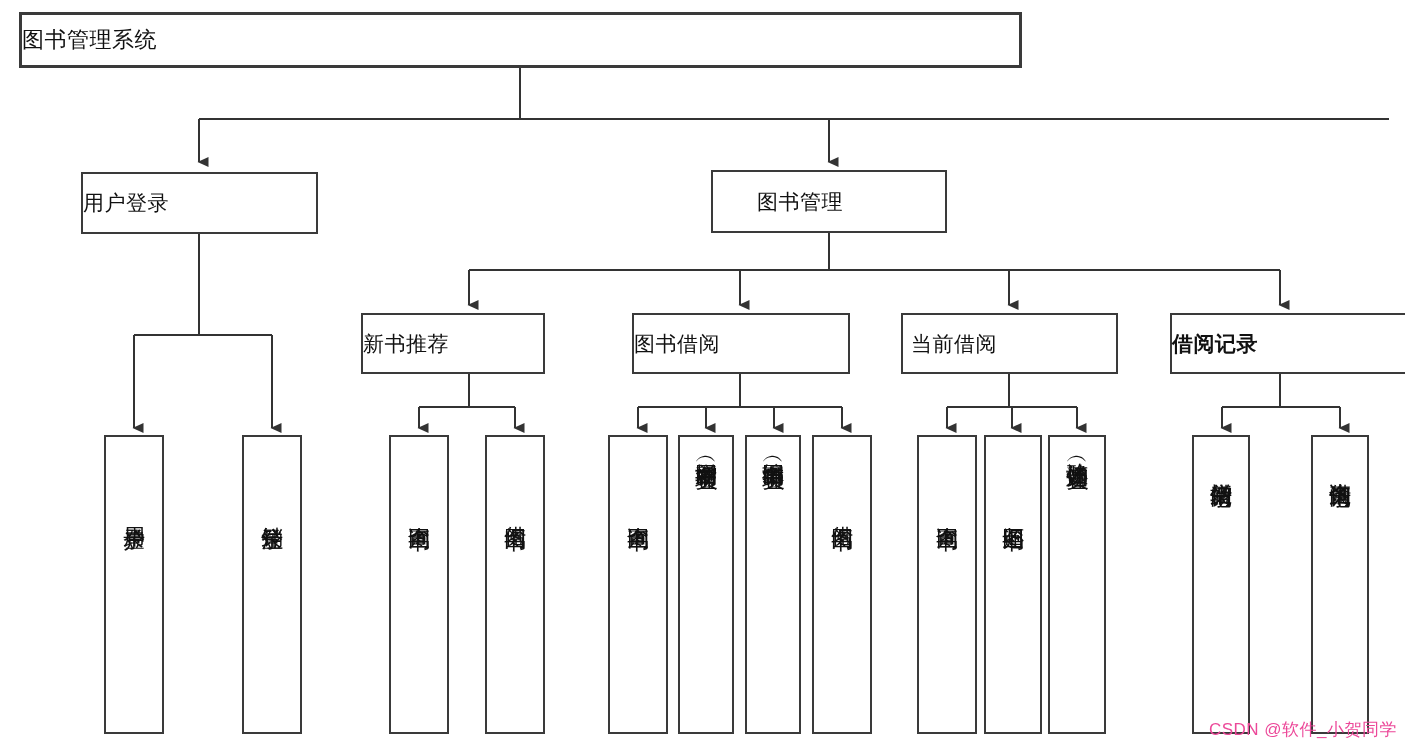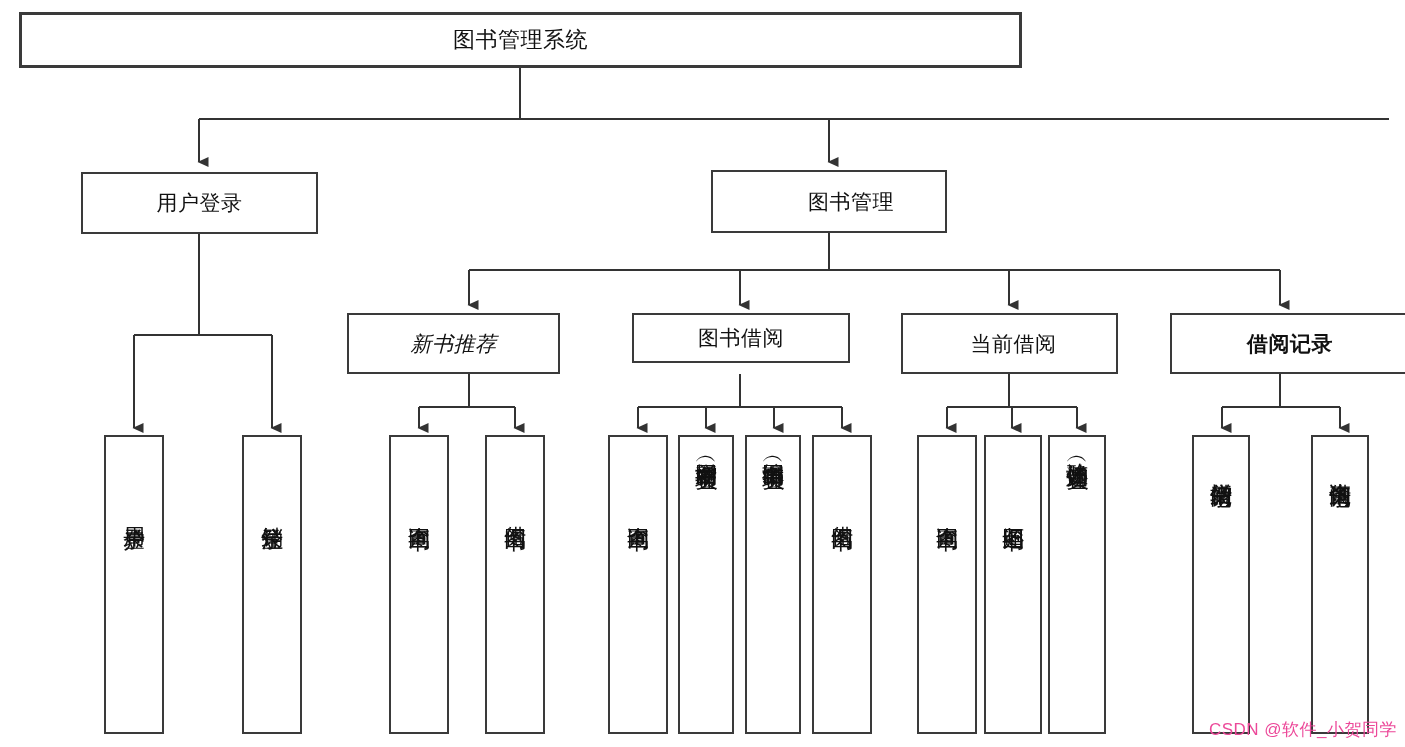--- a/index.html
+++ b/index.html
@@ -26,21 +26,21 @@
     height: 747px;
     display: block;
   }
   .node-box {
     position: absolute;
     box-sizing: border-box;
     background: #ffffff;
     border: 2.5px solid #3a3a3a;
     display: flex;
     align-items: center;
-    justify-content: center;
+    justify-content: flex-start;
     color: #111111;
     z-index: 3;
   }
   .node-box.level0 {
     border-width: 3px;
   }
   .node-label-h {
     font-size: 21px;
     line-height: 1.1;
     letter-spacing: 0.5px;
@@ -146,25 +146,25 @@
   </div>
 
   <div class="node-box level1" style="left:81px; top:172px; width:237px; height:62px;">
     <span class="node-label-h">用户登录</span>
   </div>
 
   <div class="node-box level1" style="left:711px; top:170px; width:236px; height:63px;padding-left:44px;">
     <span class="node-label-h">图书管理</span>
   </div>
 
-  <div class="node-box level2" style="left:347px; top:313px; width:213px; height:61px;font-style:italic;">
+  <div class="node-box level2" style="left:361px; top:313px; width:184px; height:61px;">
     <span class="node-label-h">新书推荐</span>
   </div>
 
-  <div class="node-box level2" style="left:632px; top:313px; width:218px; height:50px;">
+  <div class="node-box level2" style="left:632px; top:313px; width:218px; height:61px;">
     <span class="node-label-h">图书借阅</span>
   </div>
 
   <div class="node-box level2" style="left:901px; top:313px; width:217px; height:61px;padding-left:8px;">
     <span class="node-label-h">当前借阅</span>
   </div>
 
   <div class="node-box level2" style="left:1170px; top:313px; width:240px; height:61px;font-weight:bold;">
     <span class="node-label-h">借阅记录</span>
   </div>

